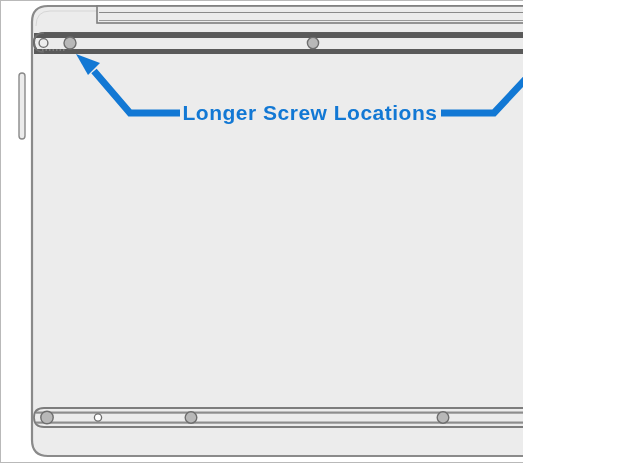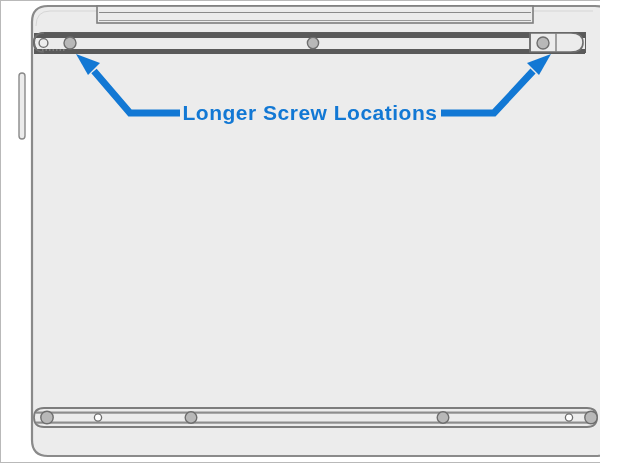--- a/index.html
+++ b/index.html
@@ -6,21 +6,21 @@
   html, body {
     margin: 0;
     padding: 0;
     background: #ffffff;
   }
   body {
     font-family: "Liberation Sans", sans-serif;
   }
   #stage {
     position: relative;
-    width: 600px;
+    width: 523px;
     height: 463px;
     background: #15803d;
     overflow: hidden;
     box-sizing: border-box;
   }
   #stage > svg {
     position: absolute;
     top: 0;
     left: 0;
     display: block;

